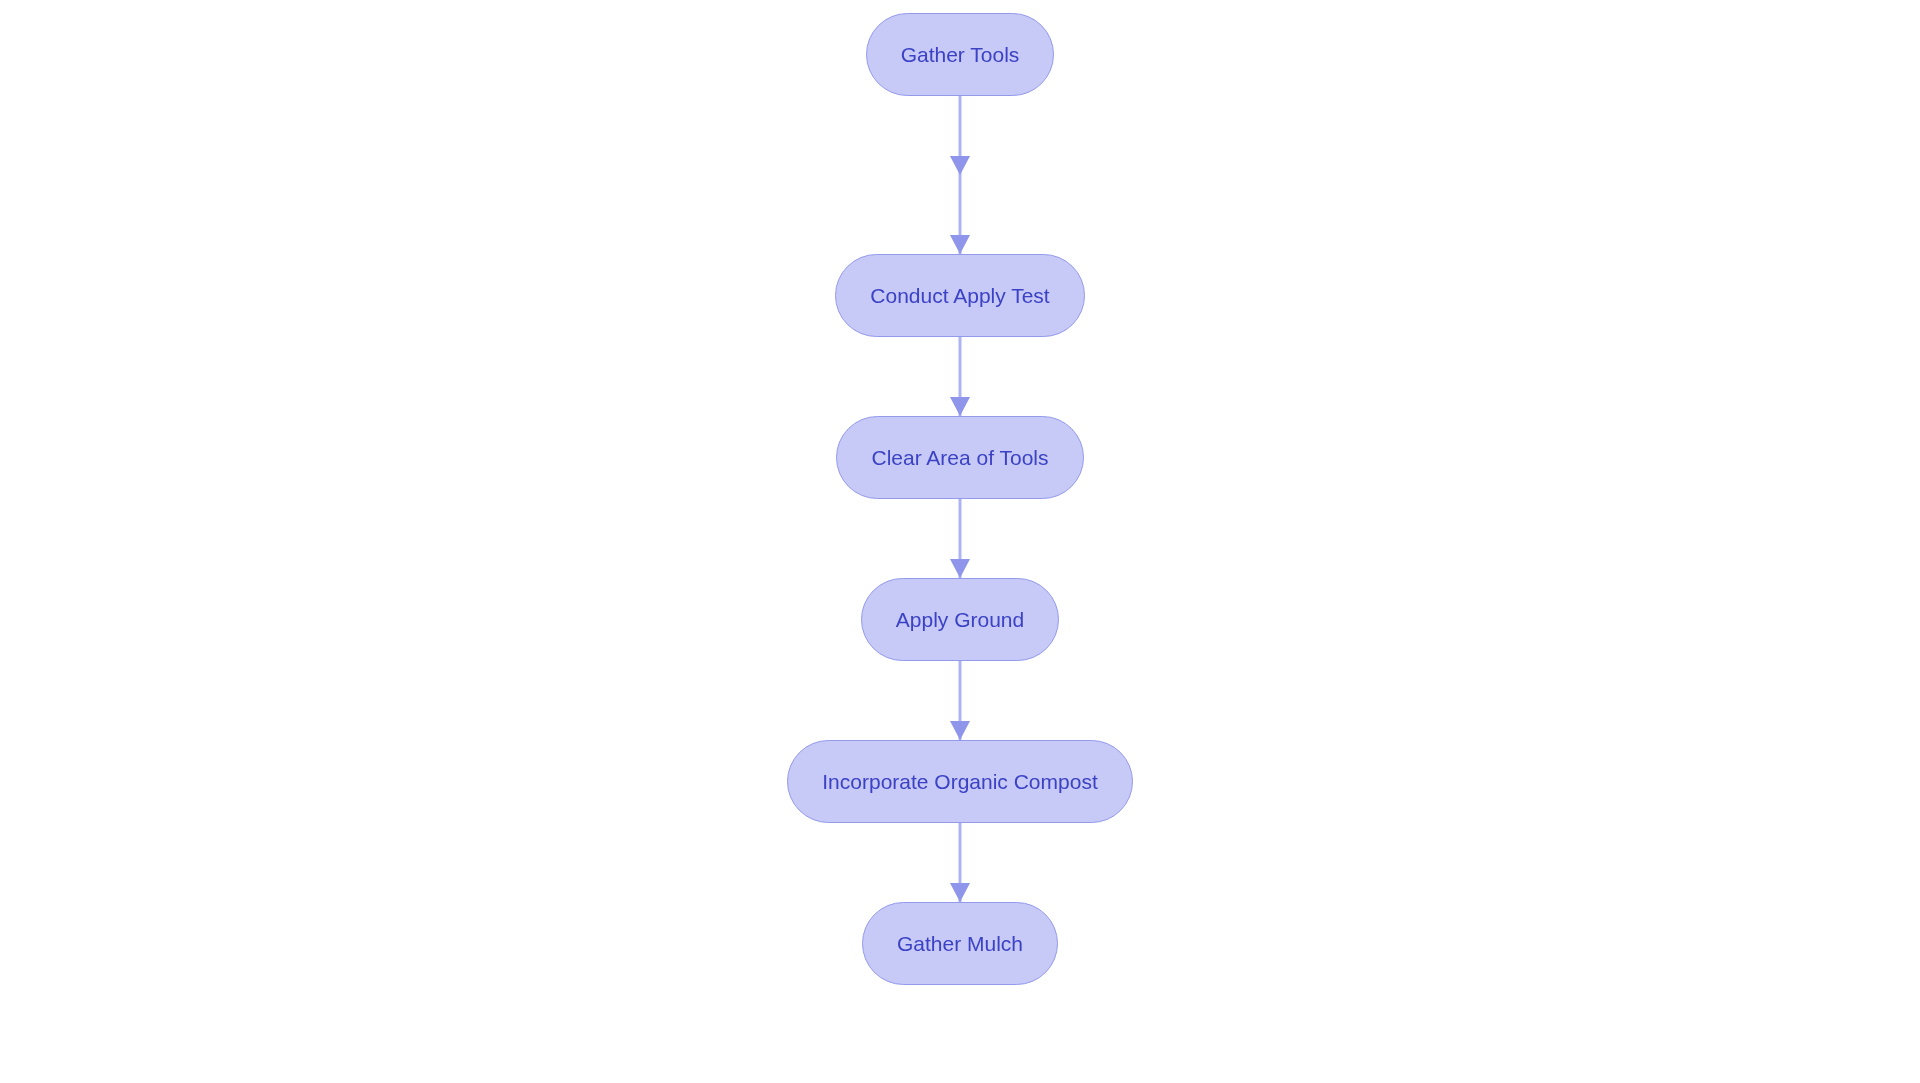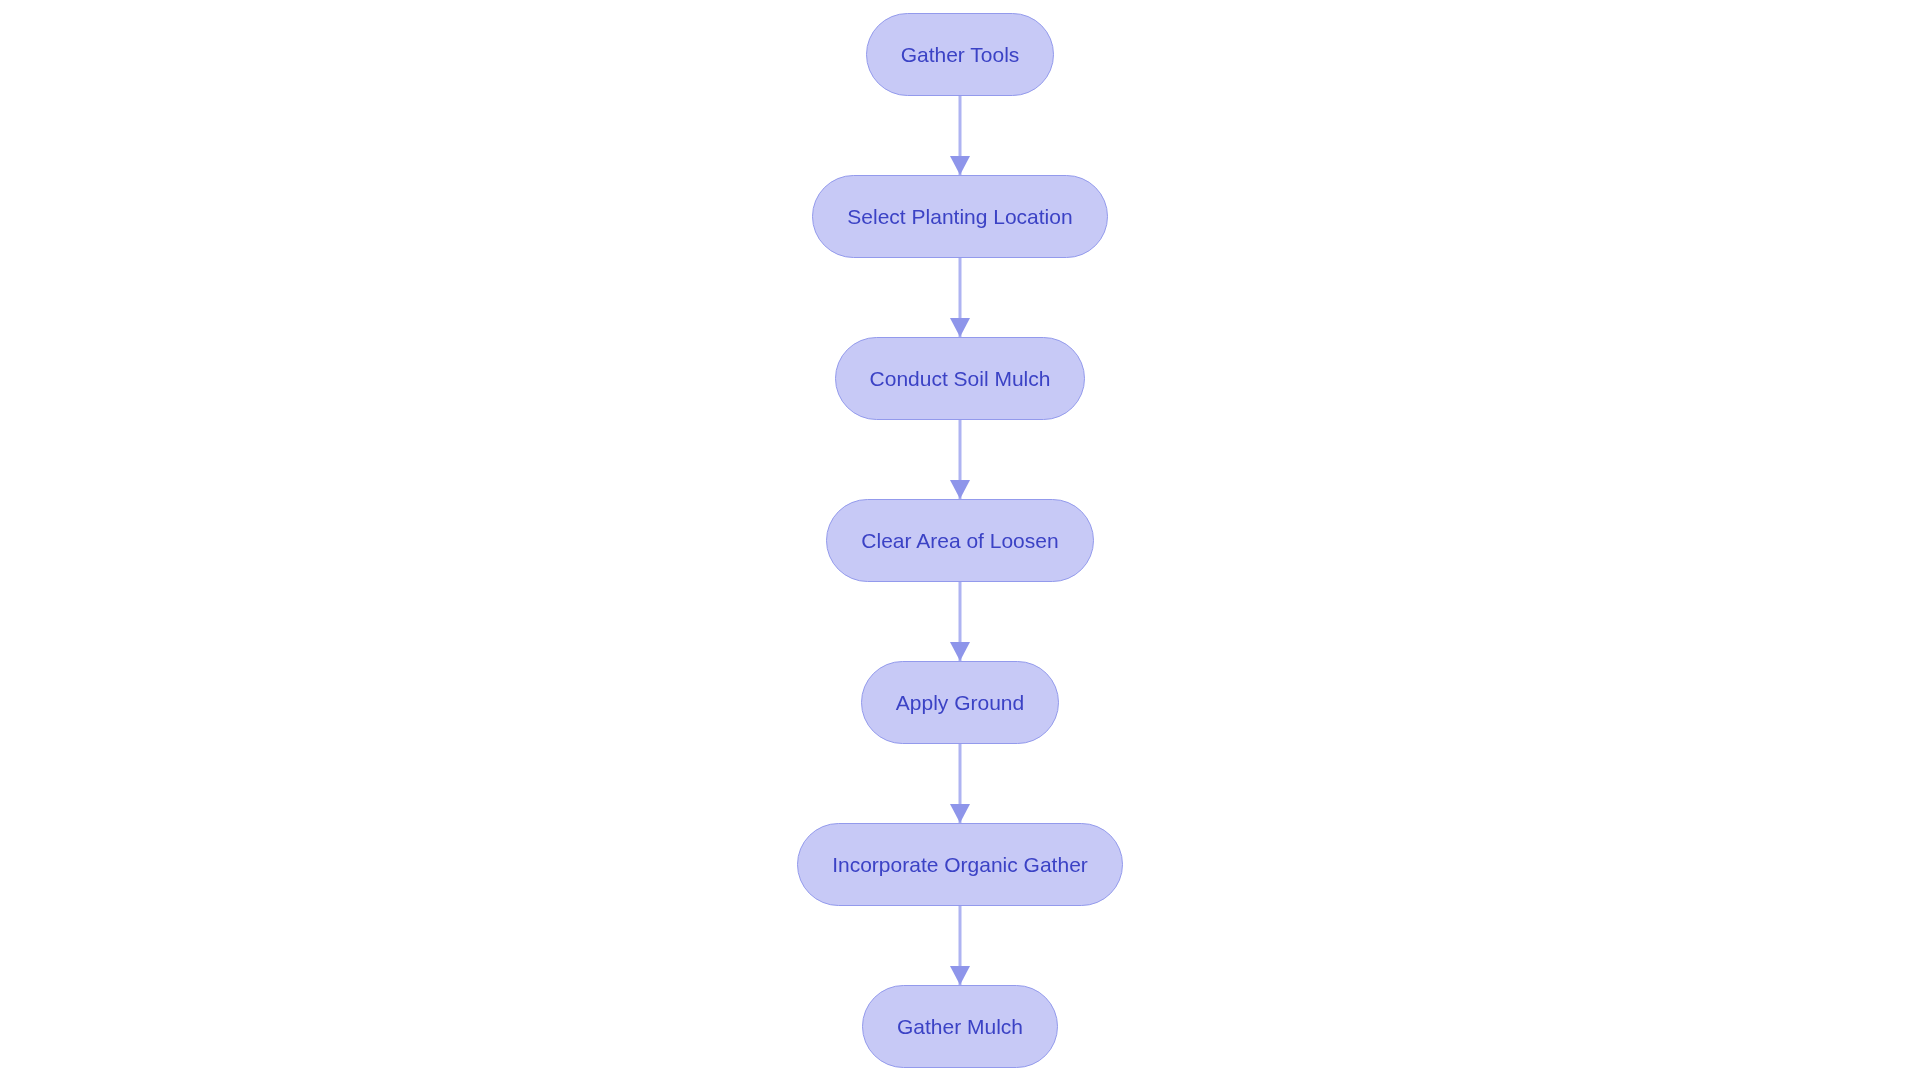--- a/index.html
+++ b/index.html
@@ -77,50 +77,47 @@
 
 <div class="canvas">
   <div class="flow" id="flow">
       <div class="flow-node">
         <span class="label">Gather Tools</span>
       </div>
       <div class="connector">
         <div class="line"></div>
         <div class="head"></div>
       </div>
+      <div class="connector">
+        <div class="line"></div>
+        <div class="head"></div>
+      </div>
       <div class="flow-node">
-        <span class="label">Select Planting Location</span>
+        <span class="label">Conduct Apply Test</span>
       </div>
       <div class="connector">
         <div class="line"></div>
         <div class="head"></div>
       </div>
       <div class="flow-node">
-        <span class="label">Conduct Soil Mulch</span>
-      </div>
-      <div class="connector">
-        <div class="line"></div>
-        <div class="head"></div>
-      </div>
-      <div class="flow-node">
-        <span class="label">Clear Area of Loosen</span>
+        <span class="label">Clear Area of Tools</span>
       </div>
       <div class="connector">
         <div class="line"></div>
         <div class="head"></div>
       </div>
       <div class="flow-node">
         <span class="label">Apply Ground</span>
       </div>
       <div class="connector">
         <div class="line"></div>
         <div class="head"></div>
       </div>
       <div class="flow-node">
-        <span class="label">Incorporate Organic Gather</span>
+        <span class="label">Incorporate Organic Compost</span>
       </div>
       <div class="connector">
         <div class="line"></div>
         <div class="head"></div>
       </div>
       <div class="flow-node">
         <span class="label">Gather Mulch</span>
       </div>
     </div>
 </div>

